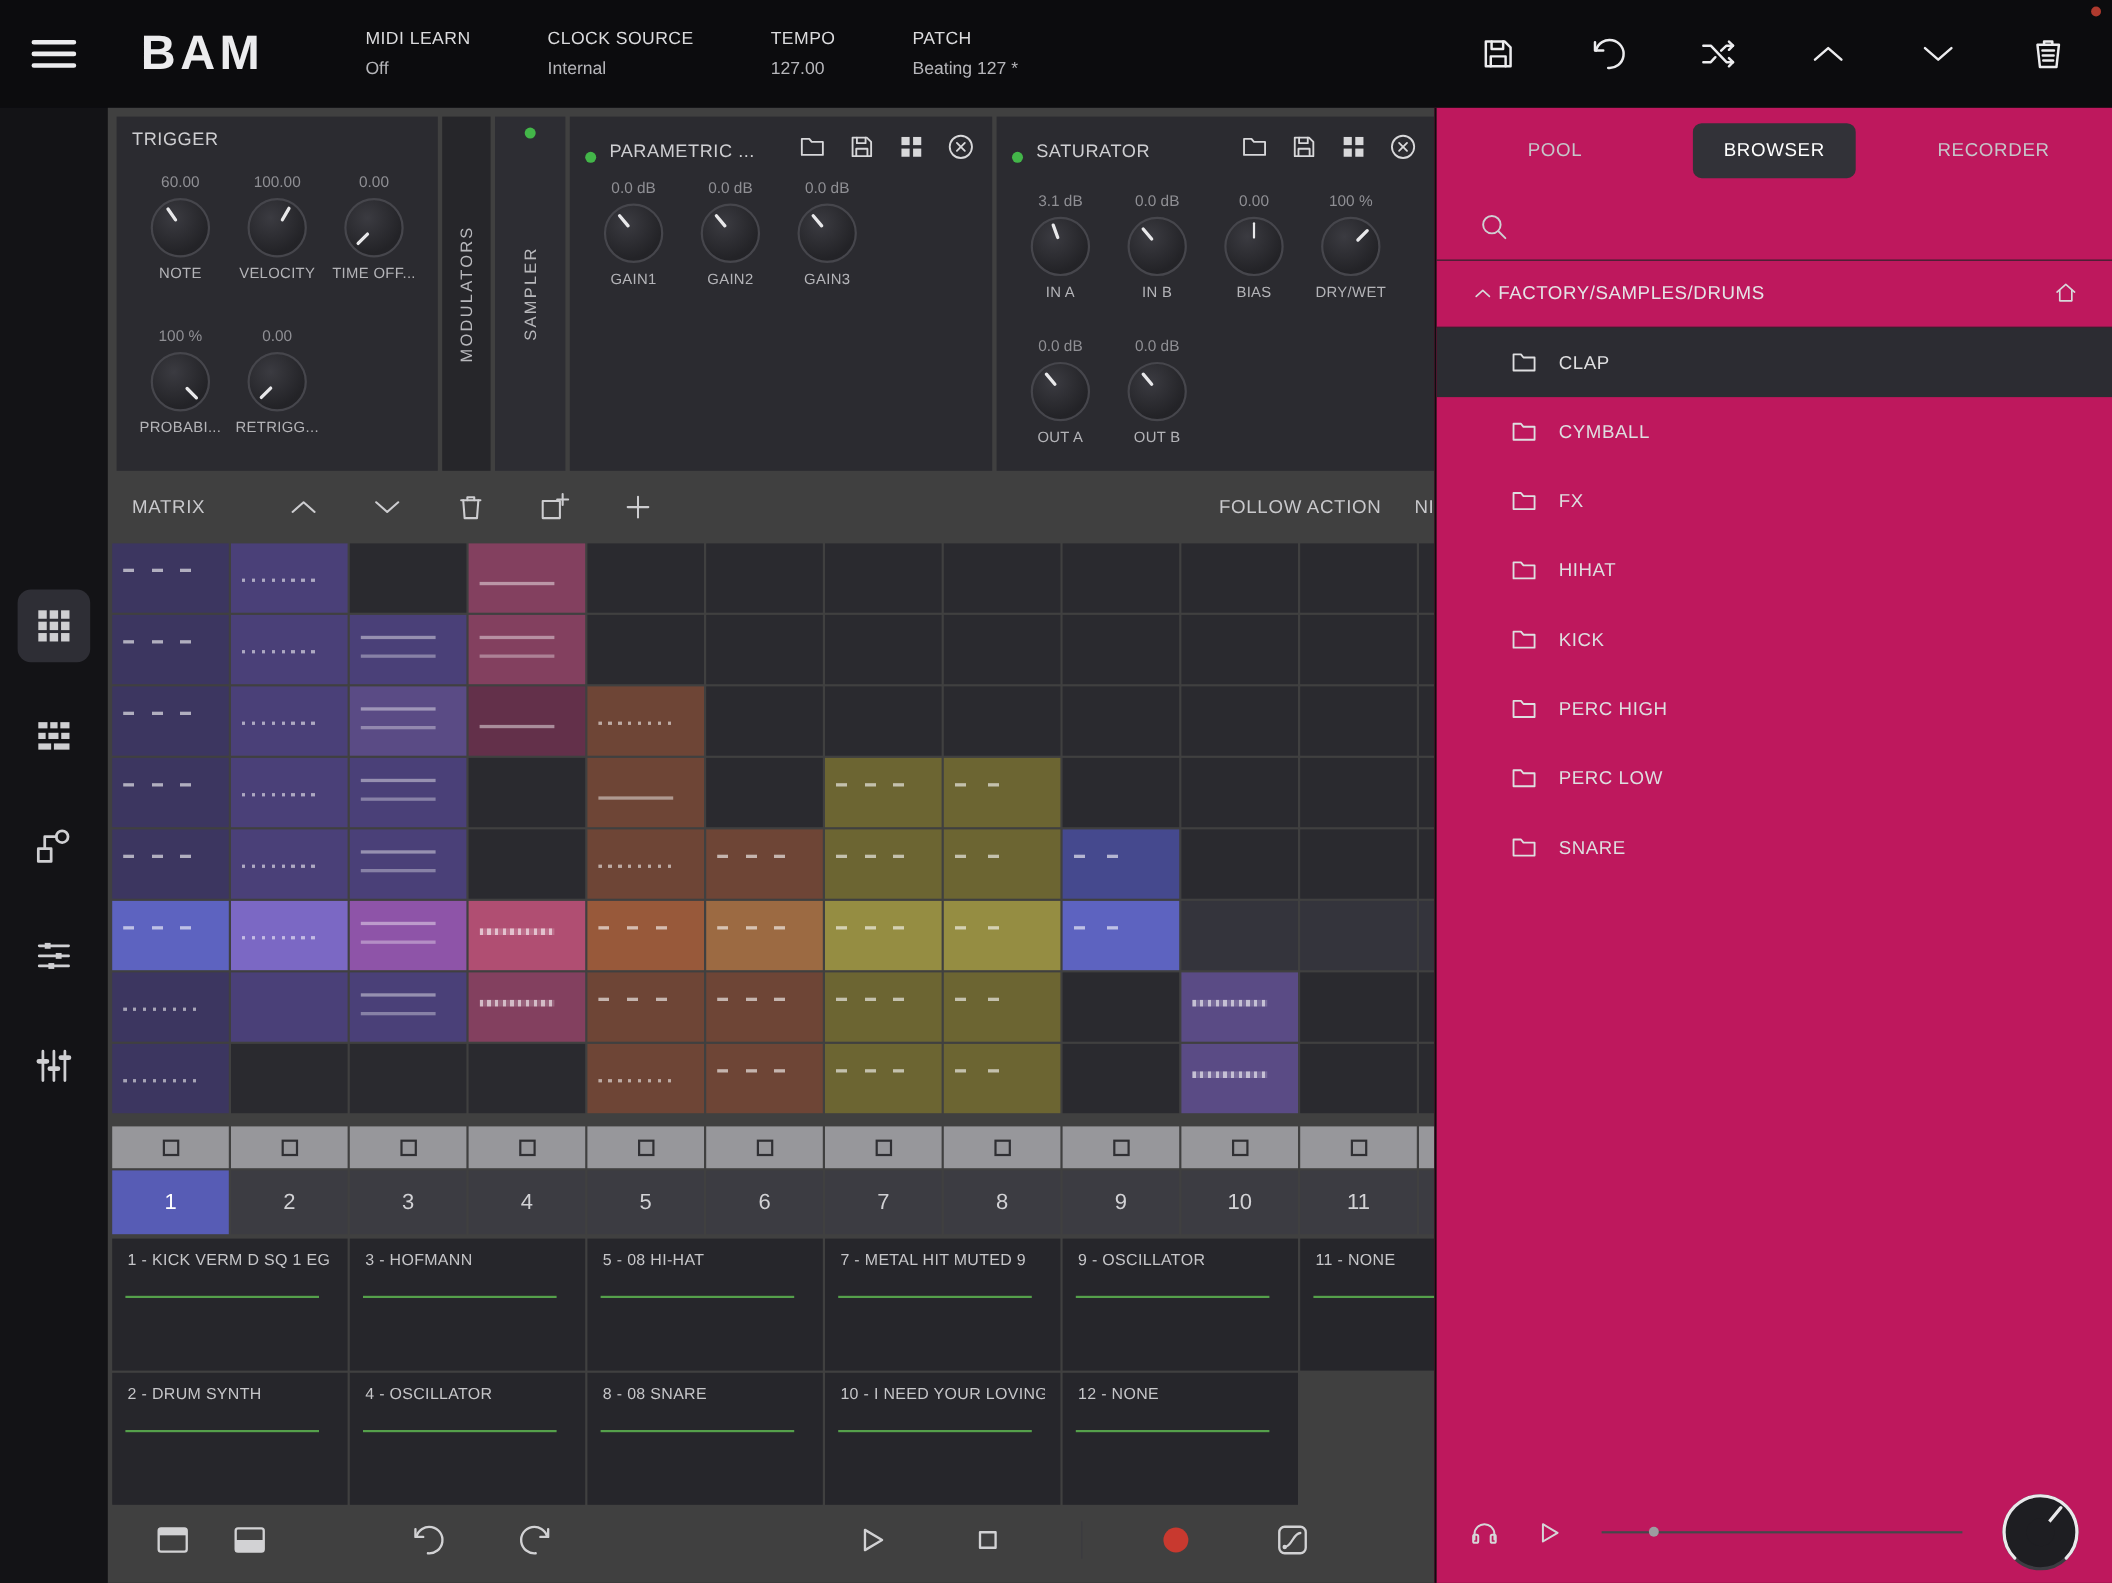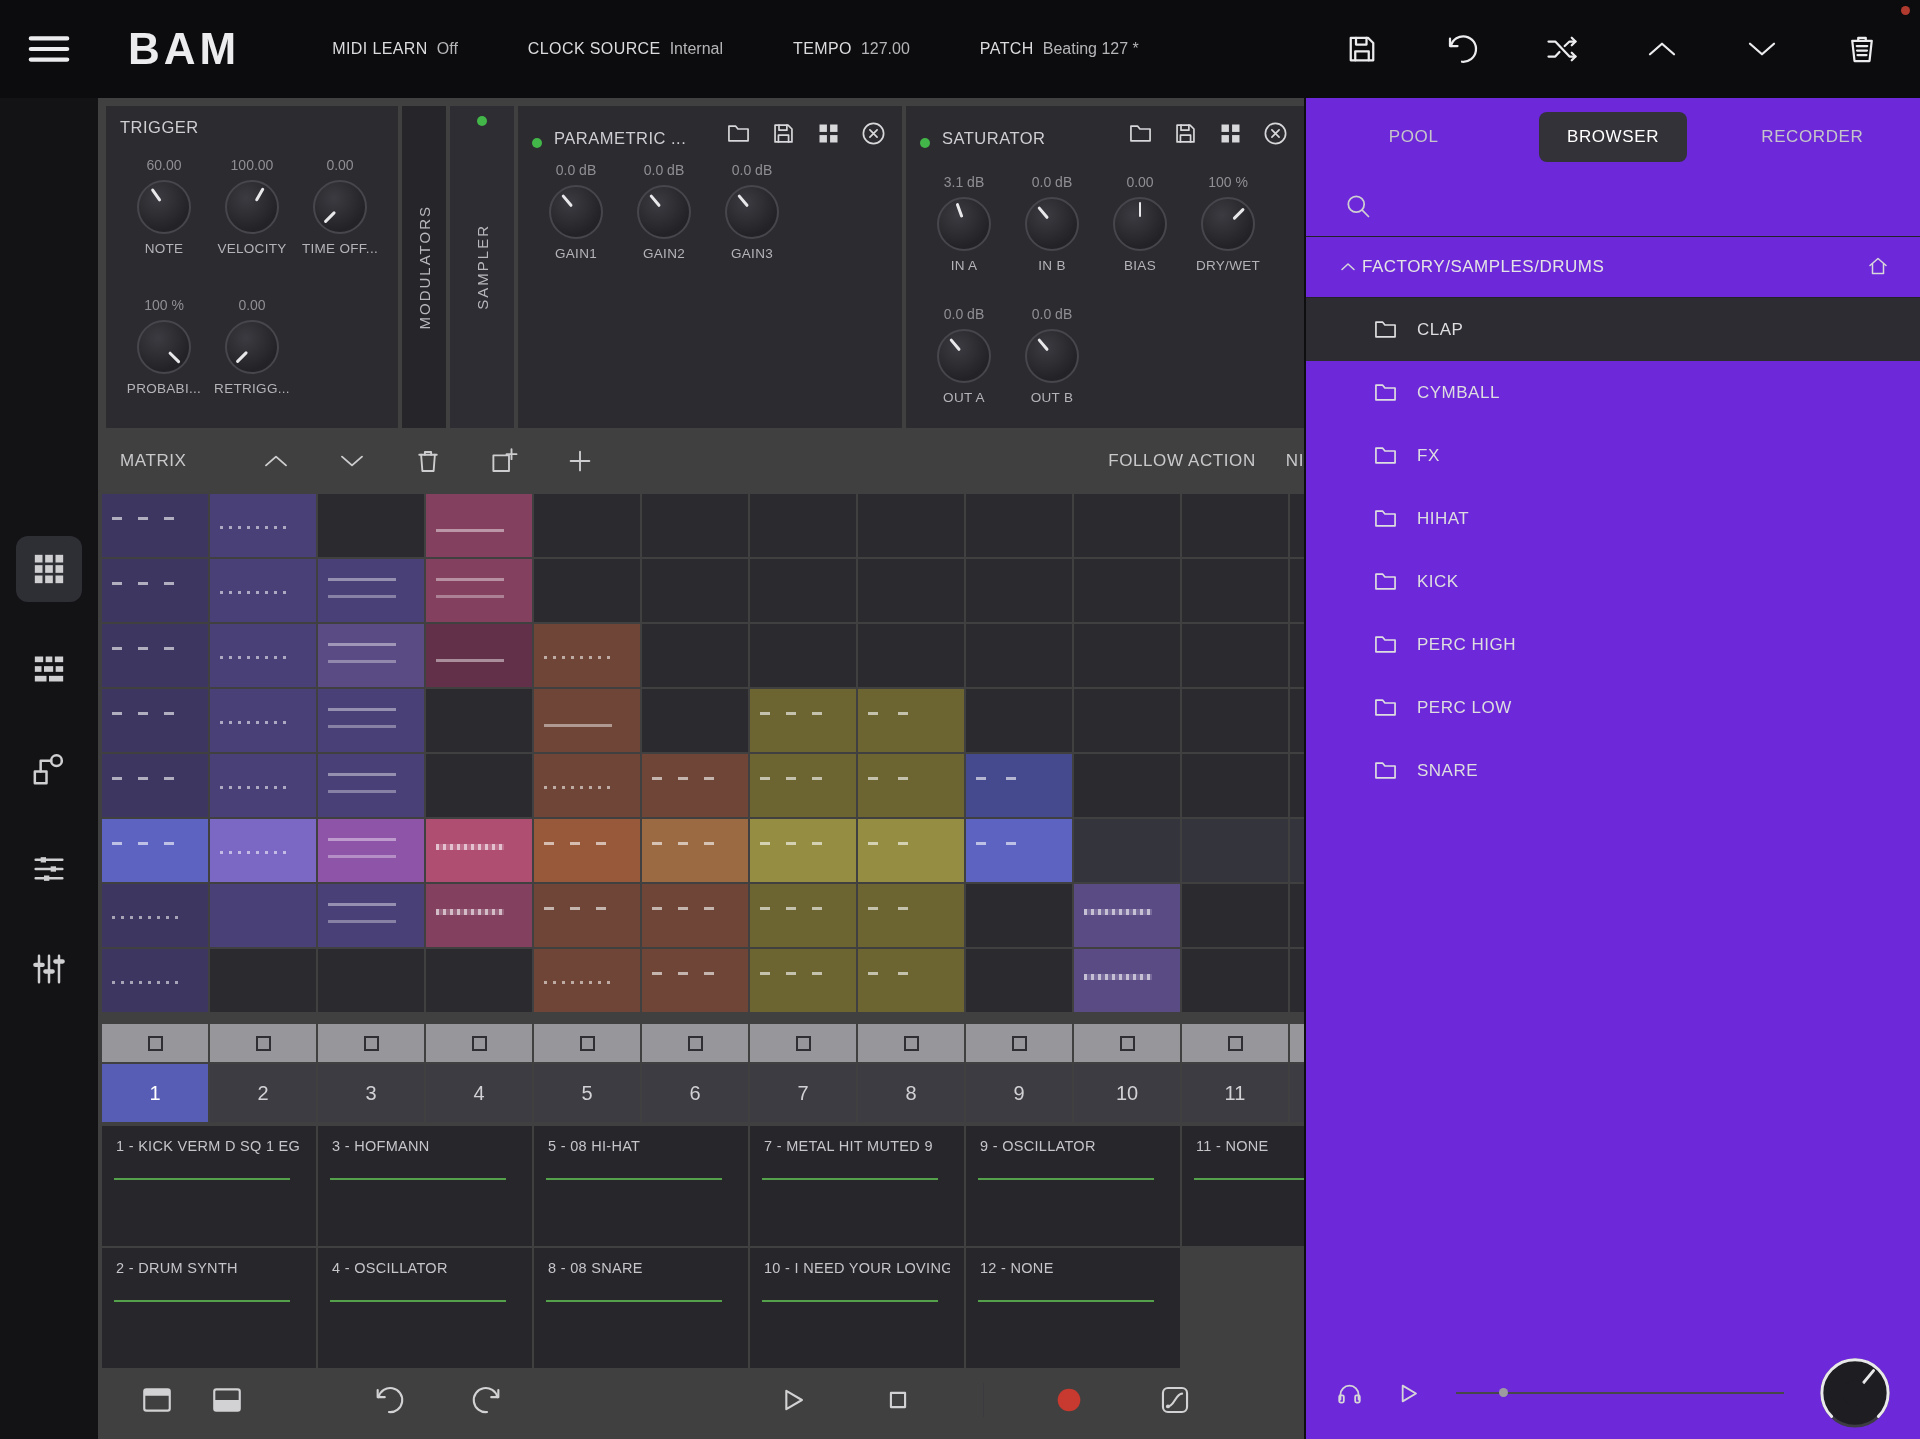--- a/index.html
+++ b/index.html
@@ -7,21 +7,21 @@
   body{position:relative;background:#141416;font-family:"Liberation Sans",sans-serif;-webkit-user-select:none;user-select:none}
   button{font-family:inherit;background:none;border:none;color:inherit;cursor:pointer}
   .icon{fill:none;stroke:currentColor;stroke-width:1.5;stroke-linecap:round;stroke-linejoin:round}
 
   
   .topbar{position:absolute;left:0;top:0;width:1920px;height:98px;background:#0c0c0e;display:flex;align-items:center}
   .menu{width:98px;height:98px;display:flex;align-items:center;justify-content:center;color:#ececee}
   .menu svg{width:46px;height:46px;stroke-width:2.2}
   .logo{font-size:44px;color:#ececee;letter-spacing:4px;margin-left:30px;font-weight:700}
   .hfields{display:flex;gap:70px;margin-left:92px}
-  .hf{display:flex;gap:9px}
+  .hf{display:flex;flex-direction:column;gap:9px}
   .hf .lab{font-size:16px;color:#dcdcde;letter-spacing:.4px}
   .hf .val{font-size:16px;color:#b6b6ba}
   .htools{margin-left:auto;display:flex;gap:60px;margin-right:38px;align-items:center}
   .htools button{width:40px;height:40px;color:#ececee;display:flex;align-items:center;justify-content:center}
   .htools svg{width:36px;height:36px}
   .notif{position:absolute;right:10px;top:6px;width:9px;height:9px;border-radius:50%;background:#b03a2e}
 
   
   .sidebar{position:absolute;left:0;top:98px;width:98px;height:1341px;background:#131316;padding-top:438px}
   .sbtn{width:66px;height:66px;margin:0 auto 34px;display:flex;align-items:center;justify-content:center;color:#cfcfd2}
@@ -94,21 +94,21 @@
   
   .transport{flex:1;display:flex;align-items:center;padding:0 0 8px 34px}
   .tpbtn{width:42px;height:42px;color:#d2d2d4;display:flex;align-items:center;justify-content:center}
   .tpbtn svg{width:34px;height:34px}
   .tp-undo{margin-left:120px}
   .tp-redo{margin-left:56px}
   .tp-right{margin-left:auto;margin-right:108px;display:flex;align-items:center;gap:64px}
   .tdiv{width:1px;height:34px;background:#3a3a3f}
 
   
-  .rpanel{position:absolute;right:0;top:98px;width:616px;height:1341px;background:#6d28d9;display:flex;flex-direction:column;border-left:2px solid #0e0e10}
+  .rpanel{position:absolute;right:0;top:98px;width:616px;height:1341px;background:#be185d;display:flex;flex-direction:column;border-left:2px solid #0e0e10}
   .rtabs{height:78px;display:grid;grid-template-columns:1fr 1fr 1fr;align-items:center;justify-items:center;padding:0 8px}
   .rtab{font-size:17px;color:#c6c6ca;letter-spacing:.6px;padding:15px 28px}
   .rtab.active{background:#323238;border-radius:8px;color:#fff}
   .rsearch{height:60px;display:flex;align-items:center;padding-left:38px;color:#cfcfd2}
   .rsearch svg{width:28px;height:28px}
   .rcrumb{height:62px;display:flex;align-items:center;gap:2px;padding:0 30px;color:#e4e4e6;font-size:17px;letter-spacing:.5px;border-top:1px solid #222227;border-bottom:1px solid #222227}
   .rcrumb svg{width:24px;height:24px;color:#d8d8da}
   .crumb-home{margin-left:auto}
   .rfolders{flex:1;overflow:hidden}
   .frow{height:63px;display:flex;align-items:center;gap:18px;padding-left:66px;font-size:17px;color:#dedee0;letter-spacing:.5px}

